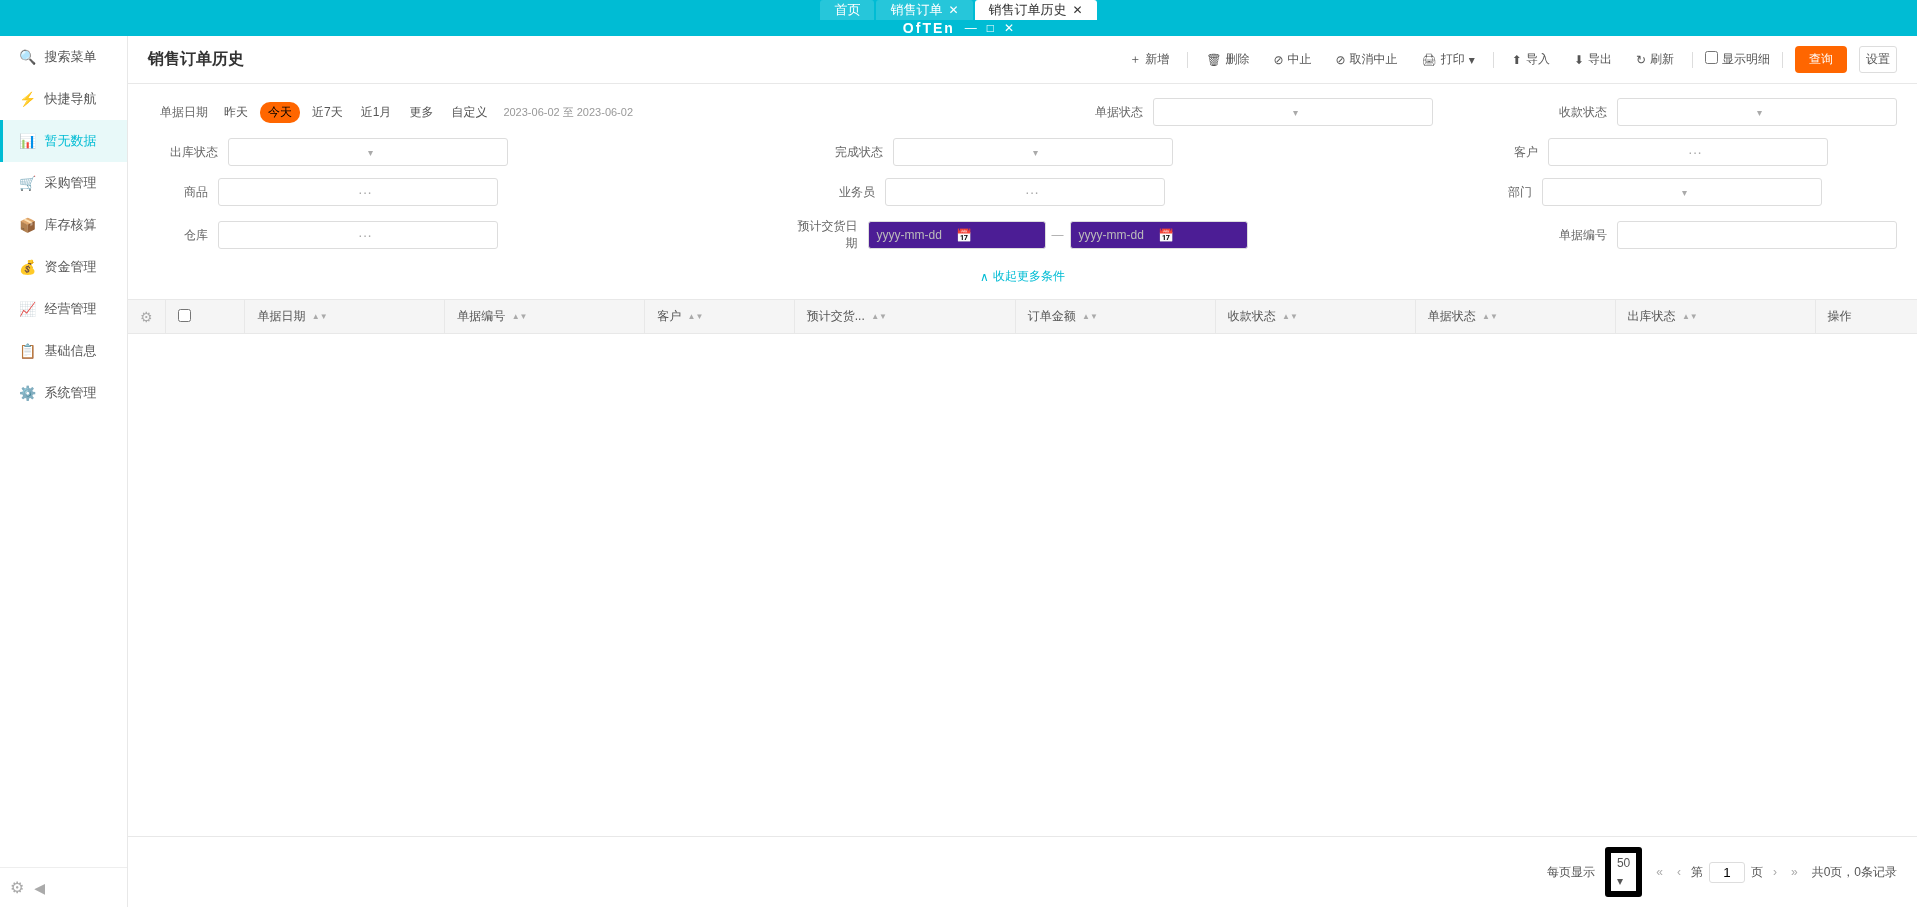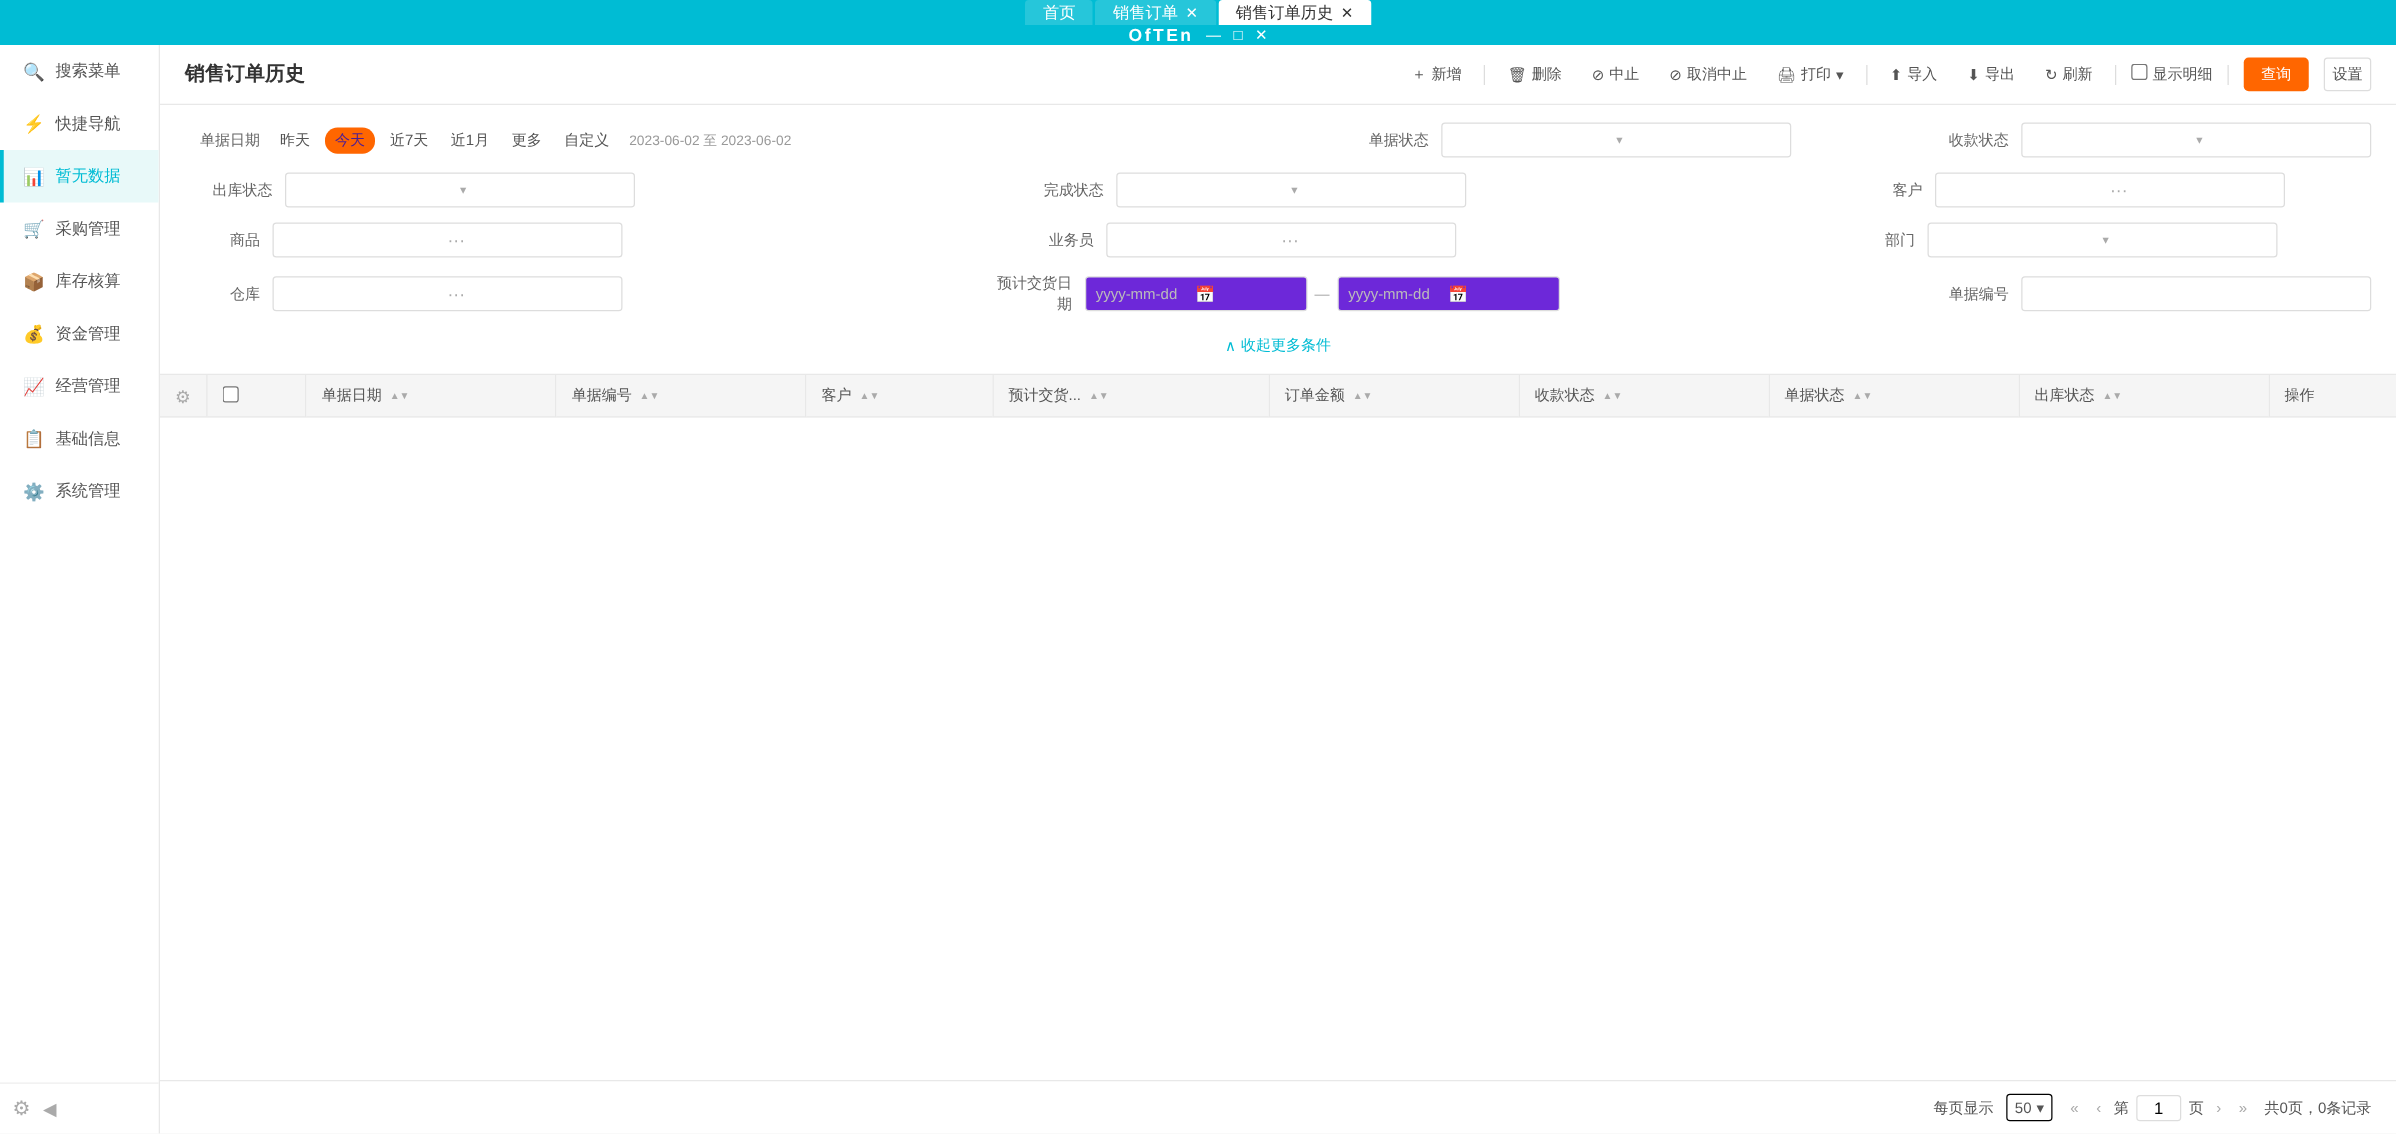--- a/index.html
+++ b/index.html
@@ -37,47 +37,47 @@
     .display-detail-checkbox input { cursor: pointer; }
 
     
     .filter-area { background: #fff; padding: 14px 20px; border-bottom: 1px solid #e8e8e8; flex-shrink: 0; }
     .filter-row { display: flex; align-items: center; gap: 10px; margin-bottom: 12px; }
     .filter-row:last-child { margin-bottom: 0; }
     .filter-label { font-size: 12px; color: #666; width: 60px; flex-shrink: 0; text-align: right; }
     .filter-label-wide { width: 70px; }
     .date-options { display: flex; align-items: center; gap: 6px; }
     .date-option { font-size: 12px; color: #555; cursor: pointer; padding: 2px 6px; border-radius: 3px; }
-    .date-option.active { background: #ff6600; color: #4c1d95; border-radius: 10px; padding: 2px 8px; }
+    .date-option.active { background: #ff6600; color: #000000; border-radius: 10px; padding: 2px 8px; }
     .date-range { font-size: 11px; color: #999; margin-left: 4px; }
     .filter-select { flex: 1; display: flex; align-items: center; border: 1px solid #ddd; border-radius: 3px; padding: 4px 8px; background: #fff; cursor: pointer; min-width: 180px; height: 28px; }
     .filter-select span { flex: 1; color: #999; font-size: 12px; }
     .filter-select .arrow { color: #aaa; font-size: 10px; }
     .filter-input-dots { display: flex; align-items: center; border: 1px solid #ddd; border-radius: 3px; padding: 4px 8px; background: #fff; cursor: pointer; flex: 1; height: 28px; min-width: 180px; }
     .filter-input-dots span { flex: 1; color: #999; font-size: 12px; }
     .filter-input-dots .dots { color: #aaa; font-size: 14px; }
     .date-input-group { display: flex; align-items: center; gap: 6px; flex: 1; }
-    .date-input { display: flex; align-items: center; border: 1px solid #ddd; border-radius: 3px; padding: 4px 8px; background: #6d28d9; height: 28px; min-width: 130px; }
+    .date-input { display: flex; align-items: center; border: 1px solid #ddd; border-radius: 3px; padding: 4px 8px; background: #4c1d95; height: 28px; min-width: 130px; }
     .date-input span { flex: 1; color: #bbb; font-size: 12px; }
     .date-input .cal-icon { color: #aaa; font-size: 13px; }
     .collapse-row { display: flex; justify-content: center; padding-top: 4px; }
     .collapse-btn { display: flex; align-items: center; gap: 4px; color: #00bcd4; font-size: 12px; cursor: pointer; }
 
     
     .table-area { flex: 1; background: #fff; margin: 0; overflow: auto; }
     table { width: 100%; border-collapse: collapse; font-size: 12px; }
     thead tr { background: #f5f5f5; border-bottom: 1px solid #e8e8e8; }
     th { padding: 8px 12px; text-align: left; font-weight: normal; color: #555; white-space: nowrap; border-right: 1px solid #e8e8e8; }
     th:last-child { border-right: none; }
     th .sort-arrows { display: inline-flex; flex-direction: column; margin-left: 3px; font-size: 8px; color: #aaa; vertical-align: middle; line-height: 1; }
     .empty-area { display: flex; flex-direction: column; align-items: center; justify-content: center; padding: 80px 0 40px; }
 
     
     .table-footer { background: #fff; padding: 10px 20px; display: flex; align-items: center; justify-content: flex-end; gap: 10px; border-top: 1px solid #e8e8e8; flex-shrink: 0; font-size: 12px; color: #555; }
-    .page-size-select { display: flex; align-items: flex-start; gap: 4px; border: 1px solid #000000; border-radius: 3px; padding: 3px 6px; cursor: pointer; }
+    .page-size-select { display: flex; align-items: flex-start; gap: 4px; border: 6px solid #000000; border-radius: 3px; padding: 3px 6px; cursor: pointer; flex-direction: column; }
     .page-nav { display: flex; align-items: center; gap: 6px; }
     .page-nav-btn { cursor: pointer; color: #aaa; padding: 2px 4px; border-radius: 2px; }
     .page-input { border: 1px solid #ddd; border-radius: 3px; width: 36px; text-align: center; padding: 2px 4px; }
 
     
     .th-checkbox { width: 32px; }
   </style>
 </head>
 <body>
 

